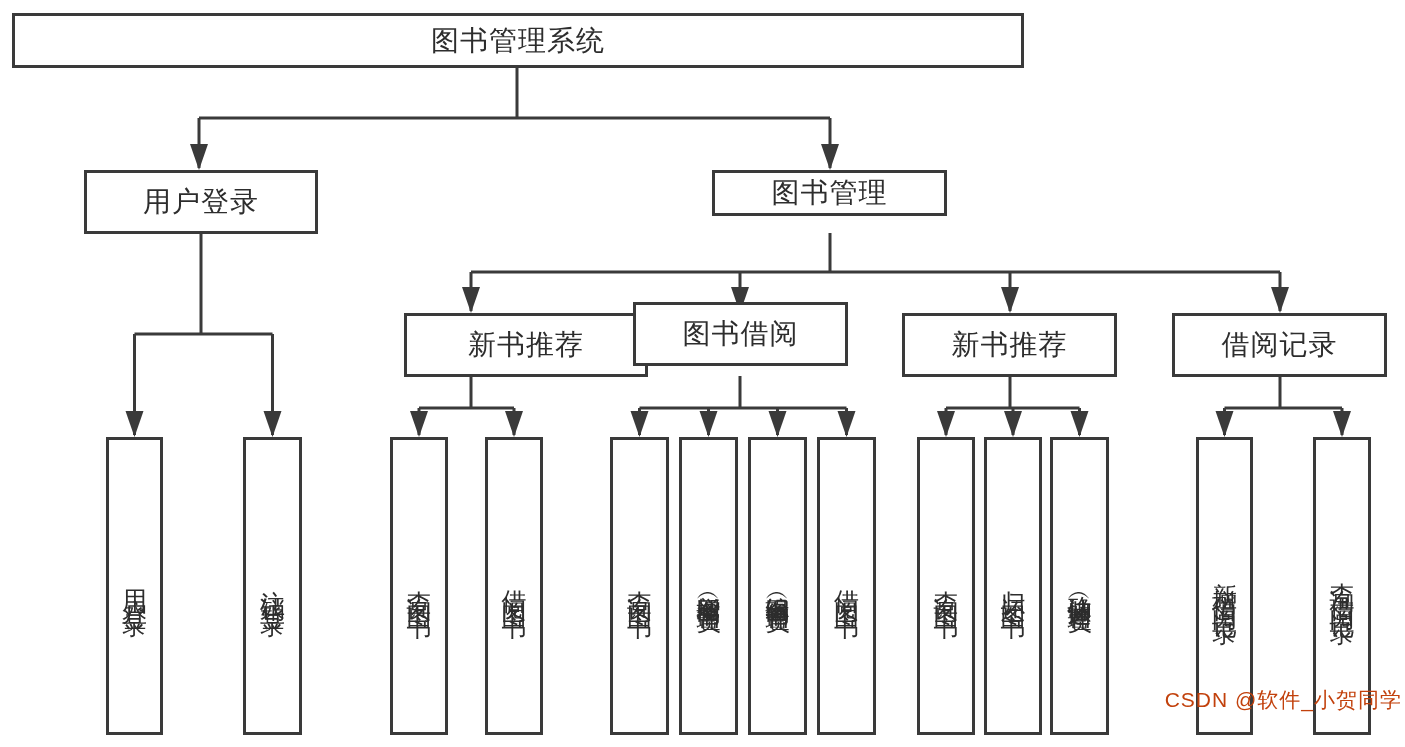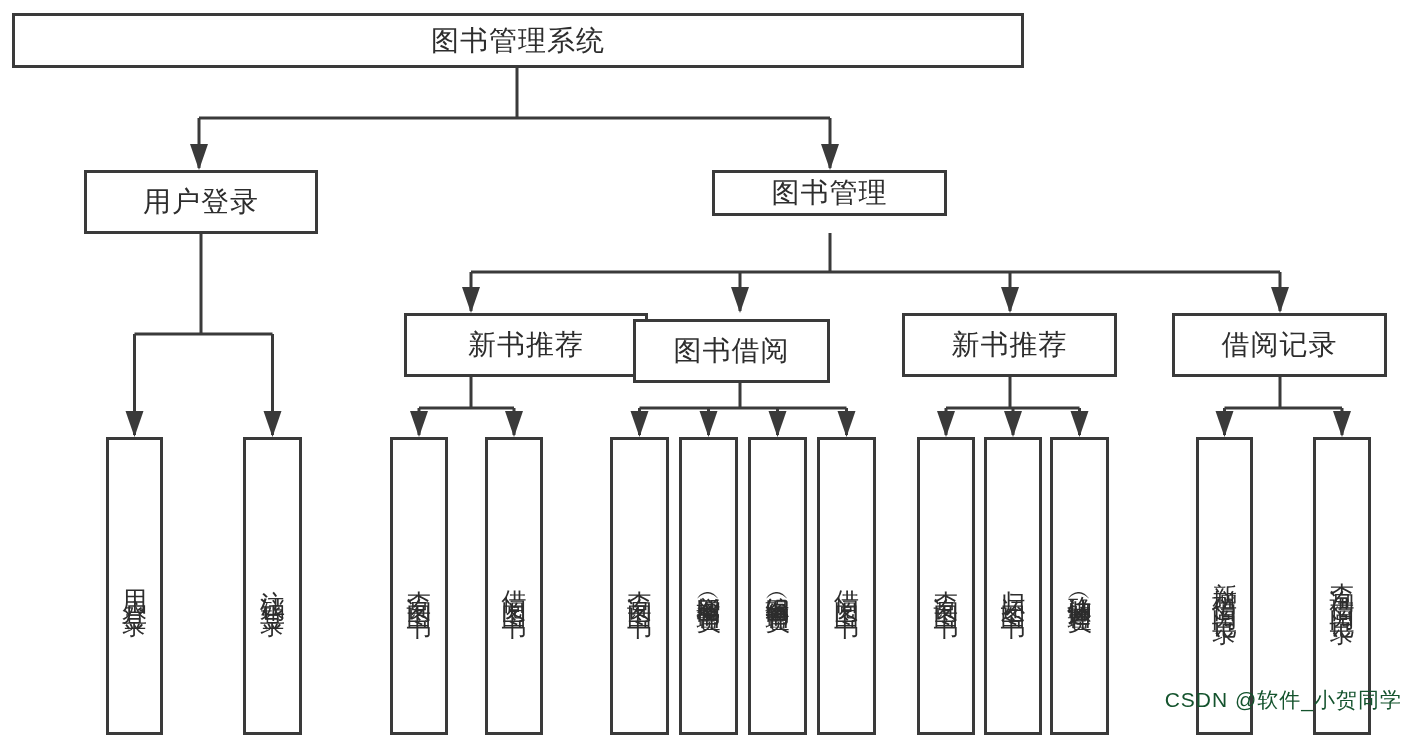--- a/index.html
+++ b/index.html
@@ -42,21 +42,21 @@
   .vlabel.long {
     font-size: 24px;
     letter-spacing: 2px;
   }
   #watermark {
     position: absolute;
     right: 3px;
     top: 686px;
     font-size: 21px;
     letter-spacing: 1px;
-    color: #14532d;
+    color: #c2410c;
     z-index: 5;
     white-space: nowrap;
   }
 </style>
 </head>
 <body>
 
 <div id="stage">
 
   <svg id="connectors" viewBox="0 0 1405 747" xmlns="http://www.w3.org/2000/svg">
@@ -109,21 +109,21 @@
   <div class="box" style="left:84px; top:170px; width:234px; height:64px;">
     <span class="hlabel">用户登录</span>
   </div>
   <div class="box" style="left:712px; top:170px; width:235px; height:46px;">
     <span class="hlabel">图书管理</span>
   </div>
 
   <div class="box" style="left:360px; top:313px; width:244px; height:64px;margin-left:44px;">
     <span class="hlabel">新书推荐</span>
   </div>
-  <div class="box" style="left:633px; top:319px; width:197px; height:64px;">
+  <div class="box" style="left:633px; top:302px; width:215px; height:64px;">
     <span class="hlabel">图书借阅</span>
   </div>
   <div class="box" style="left:902px; top:313px; width:215px; height:64px;">
     <span class="hlabel">新书推荐</span>
   </div>
   <div class="box" style="left:1172px; top:313px; width:215px; height:64px;">
     <span class="hlabel">借阅记录</span>
   </div>
 
   <div class="box" style="left:106px; top:437px; width:57px; height:298px;">

